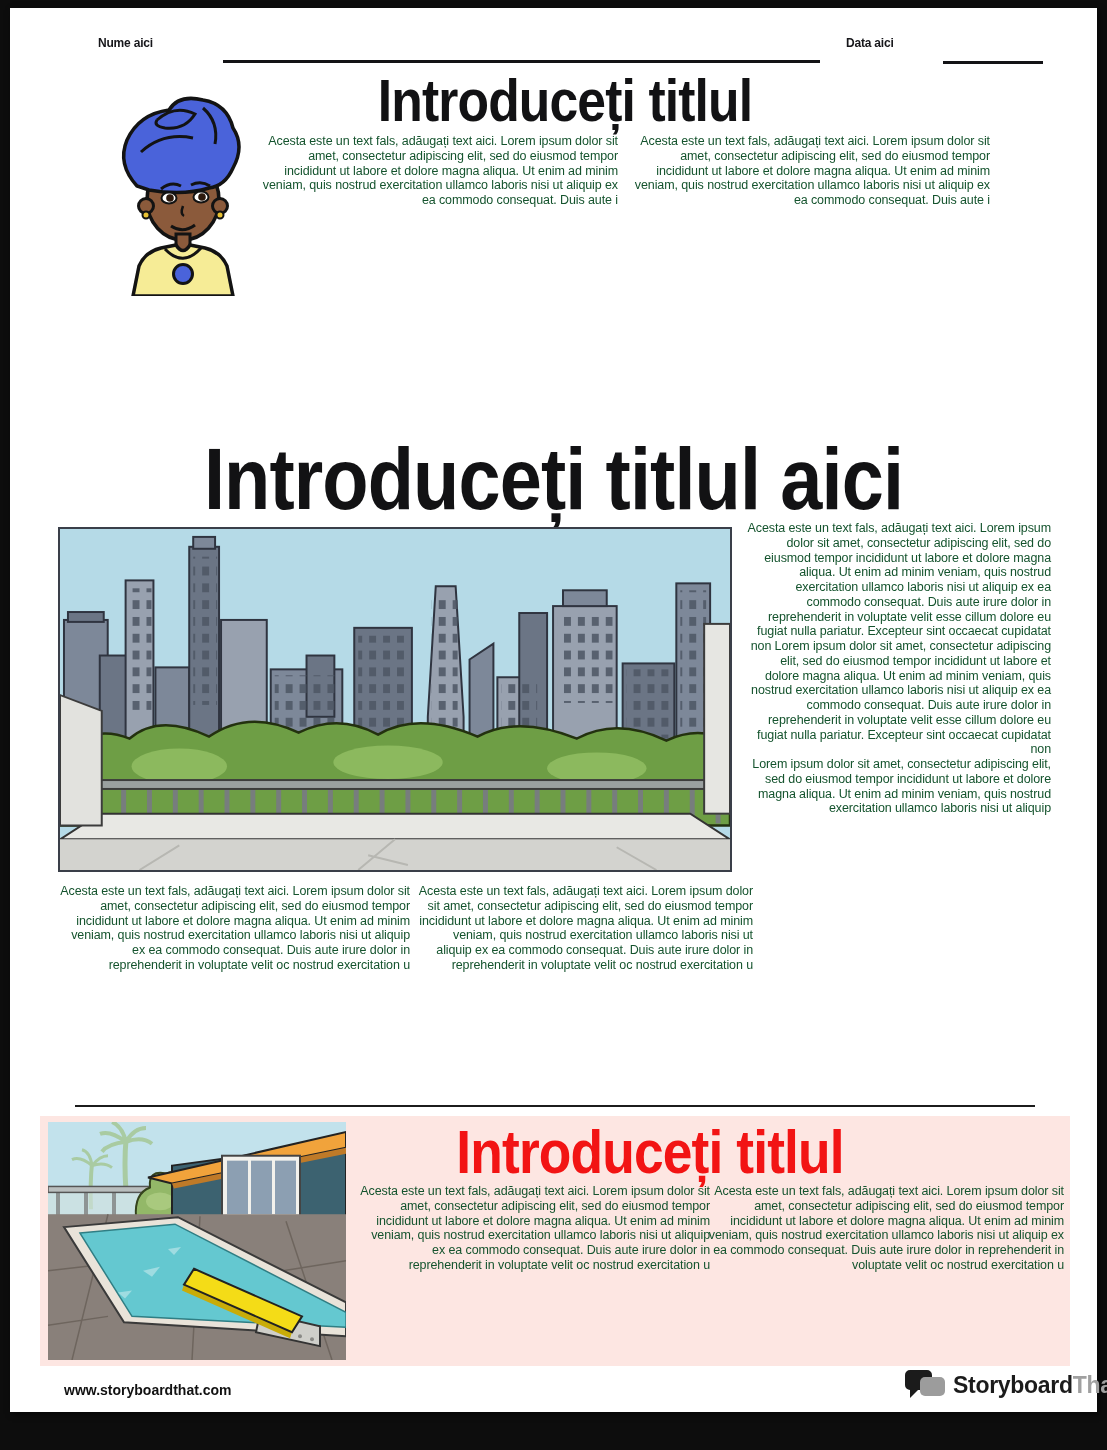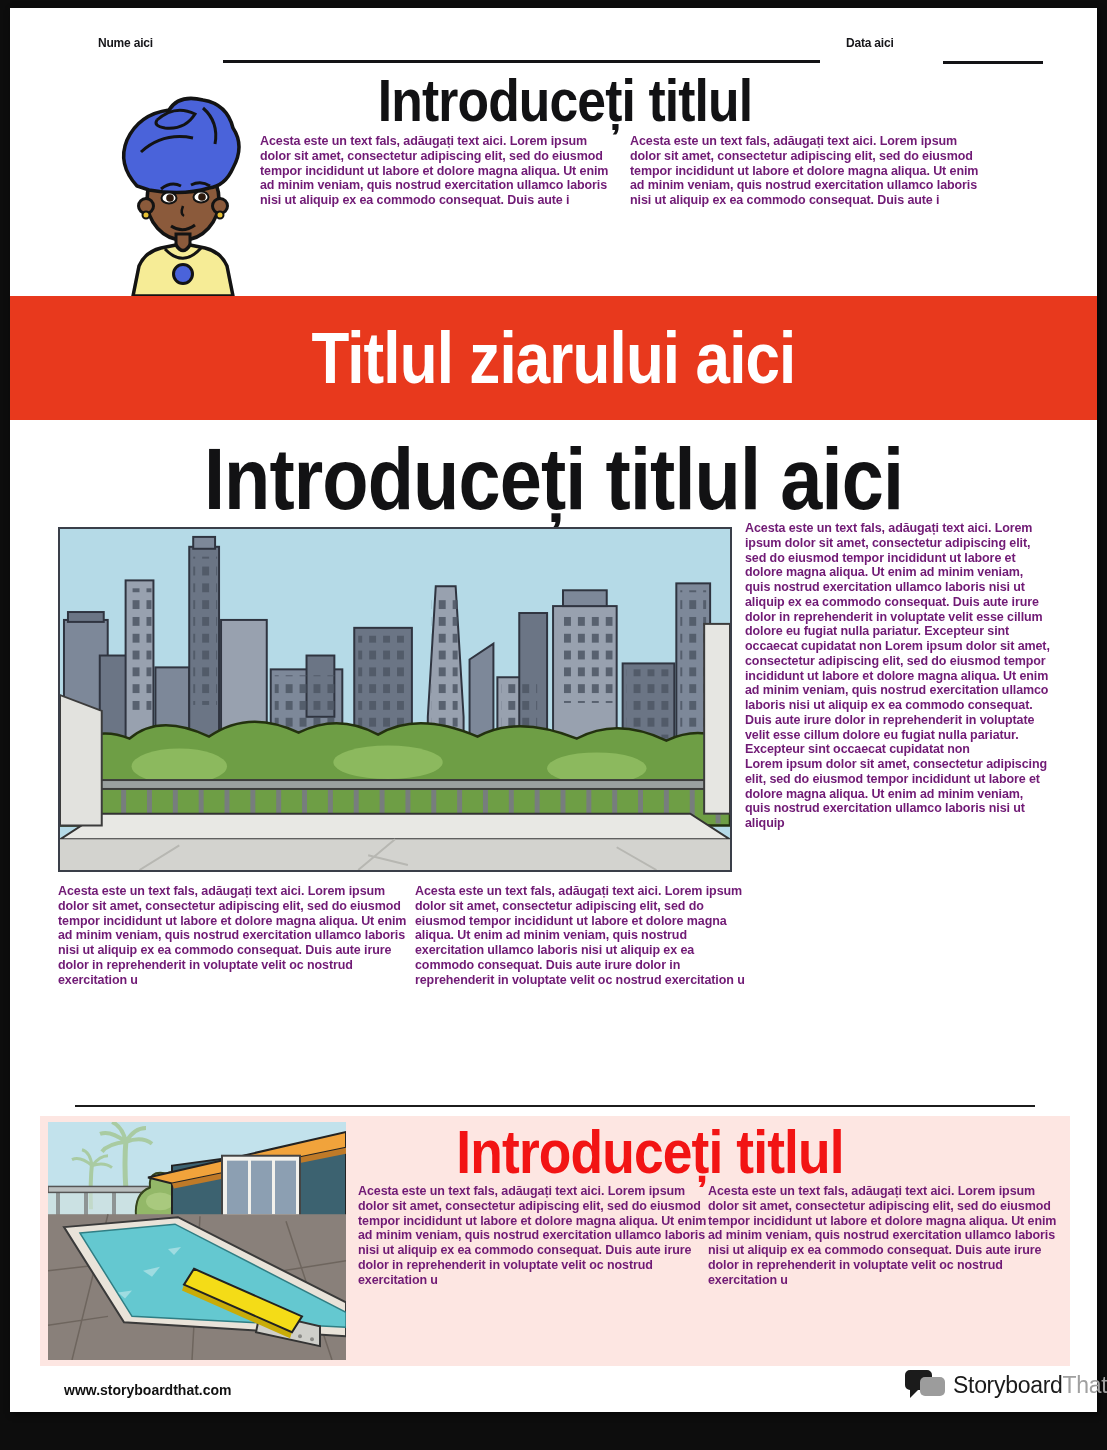--- a/index.html
+++ b/index.html
@@ -13,21 +13,21 @@
   .hdr-line-long { position:absolute; left:213px; top:52px; width:597px; height:3px; background:#131316; }
   .hdr-line-short { position:absolute; left:933px; top:53px; width:100px; height:3px; background:#131316; }
 
   .avatar { position:absolute; left:103px; top:80px; width:136px; height:208px; }
   .avatar svg { width:100%; height:100%; display:block; }
 
   .headline { font-weight:700; color:#121214; text-align:center; white-space:nowrap; transform:scaleX(.86); transform-origin:center; letter-spacing:-1px; }
   .intro-title { position:absolute; left:240px; top:58px; width:630px; font-size:60px; }
   .main-title { position:absolute; left:0; top:420px; width:1087px; font-size:88px; }
 
-  .para { position:absolute; font-weight:700; font-size:12.5px; line-height:1.18; text-align:left; color:#701a75; letter-spacing:-.1px; }
+  .para { position:absolute; font-weight:400; font-size:12.5px; line-height:1.18; text-align:right; color:#14532d; letter-spacing:-.1px; }
   .intro-col-1 { left:250px; top:126px; width:358px; }
   .intro-col-2 { left:620px; top:126px; width:360px; }
 
   .banner { position:absolute; left:0; top:288px; width:1087px; height:124px; background:#E8391D; display:flex; align-items:center; justify-content:center; }
   .banner-text { font-size:72px; font-weight:700; color:#ffffff; white-space:nowrap; transform:scaleX(.86); letter-spacing:-1px; }
 
   .city-img { position:absolute; left:48px; top:519px; width:674px; height:345px; border:2px solid #3a3f49; }
   .city-img svg { width:100%; height:100%; display:block; }
   .right-col { left:735px; top:513px; width:306px; white-space:pre-line; }
   .below-col-1 { left:48px; top:876px; width:352px; }
@@ -39,21 +39,21 @@
   .pool-img { position:absolute; left:8px; top:6px; width:298px; height:238px; }
   .pool-img svg { width:100%; height:100%; display:block; }
   .bottom-title { position:absolute; left:320px; top:0px; width:580px; font-size:62px; font-weight:700; color:#F21414; text-align:center; white-space:nowrap; transform:scaleX(.86); letter-spacing:-1px; }
   .bottom-col-1 { left:318px; top:68px; width:352px; }
   .bottom-col-2 { left:668px; top:68px; width:356px; }
   .bottom-section .para { position:absolute; }
 
   .footer-url { position:absolute; left:18px; top:1374px; font-size:14px; font-weight:700; color:#111;margin-left:36px; }
   .logo { position:absolute; left:893px; top:1360px; display:flex; align-items:center; gap:6px; }
   .logo svg { width:44px; height:34px; }
-  .logo-text { font-size:23px; font-weight:400; letter-spacing:-.3px; }
+  .logo-text { font-size:23px; font-weight:700; letter-spacing:-.3px; }
   .logo-black { color:#1b1b1b; }
   .logo-gray { color:#a0a0a0; }
 </style>
 </head>
 <body>
 
 <div class="stage">
   <div class="page">
 
     <div class="hdr-label hdr-name">Nume aici</div>
@@ -84,23 +84,20 @@
         <path d="M20,208 L26,178 Q32,164 48,160 L63,157 Q70,168 77,157 L92,160 Q108,164 114,178 L120,208 Z" fill="#F6EC96" stroke="#131313" stroke-width="3.5"></path>
         <path d="M52,161 Q70,180 88,160" fill="none" stroke="#131313" stroke-width="3"></path>
         <circle cx="70" cy="186" r="9.5" fill="#4A63DA" stroke="#131313" stroke-width="3"></circle>
       </svg>
     </div>
 
     <div class="headline intro-title">Introduceți titlul</div>
     <div class="para intro-col-1">Acesta este un text fals, adăugați text aici. Lorem ipsum dolor sit amet, consectetur adipiscing elit, sed do eiusmod tempor incididunt ut labore et dolore magna aliqua. Ut enim ad minim veniam, quis nostrud exercitation ullamco laboris nisi ut aliquip ex ea commodo consequat. Duis aute i</div>
     <div class="para intro-col-2">Acesta este un text fals, adăugați text aici. Lorem ipsum dolor sit amet, consectetur adipiscing elit, sed do eiusmod tempor incididunt ut labore et dolore magna aliqua. Ut enim ad minim veniam, quis nostrud exercitation ullamco laboris nisi ut aliquip ex ea commodo consequat. Duis aute i</div>
 
-    <div class="banner">
-      <div class="banner-text">Titlul ziarului aici</div>
-    </div>
 
     <div class="headline main-title">Introduceți titlul aici</div>
 
     <div class="city-img">
       <svg viewBox="0 0 674 345" preserveAspectRatio="none" aria-hidden="true">
         <defs>
           <pattern id="win" width="14" height="17" patternUnits="userSpaceOnUse">
             <rect x="3" y="4" width="7" height="9" fill="#4E5765"></rect>
           </pattern>
         </defs>

